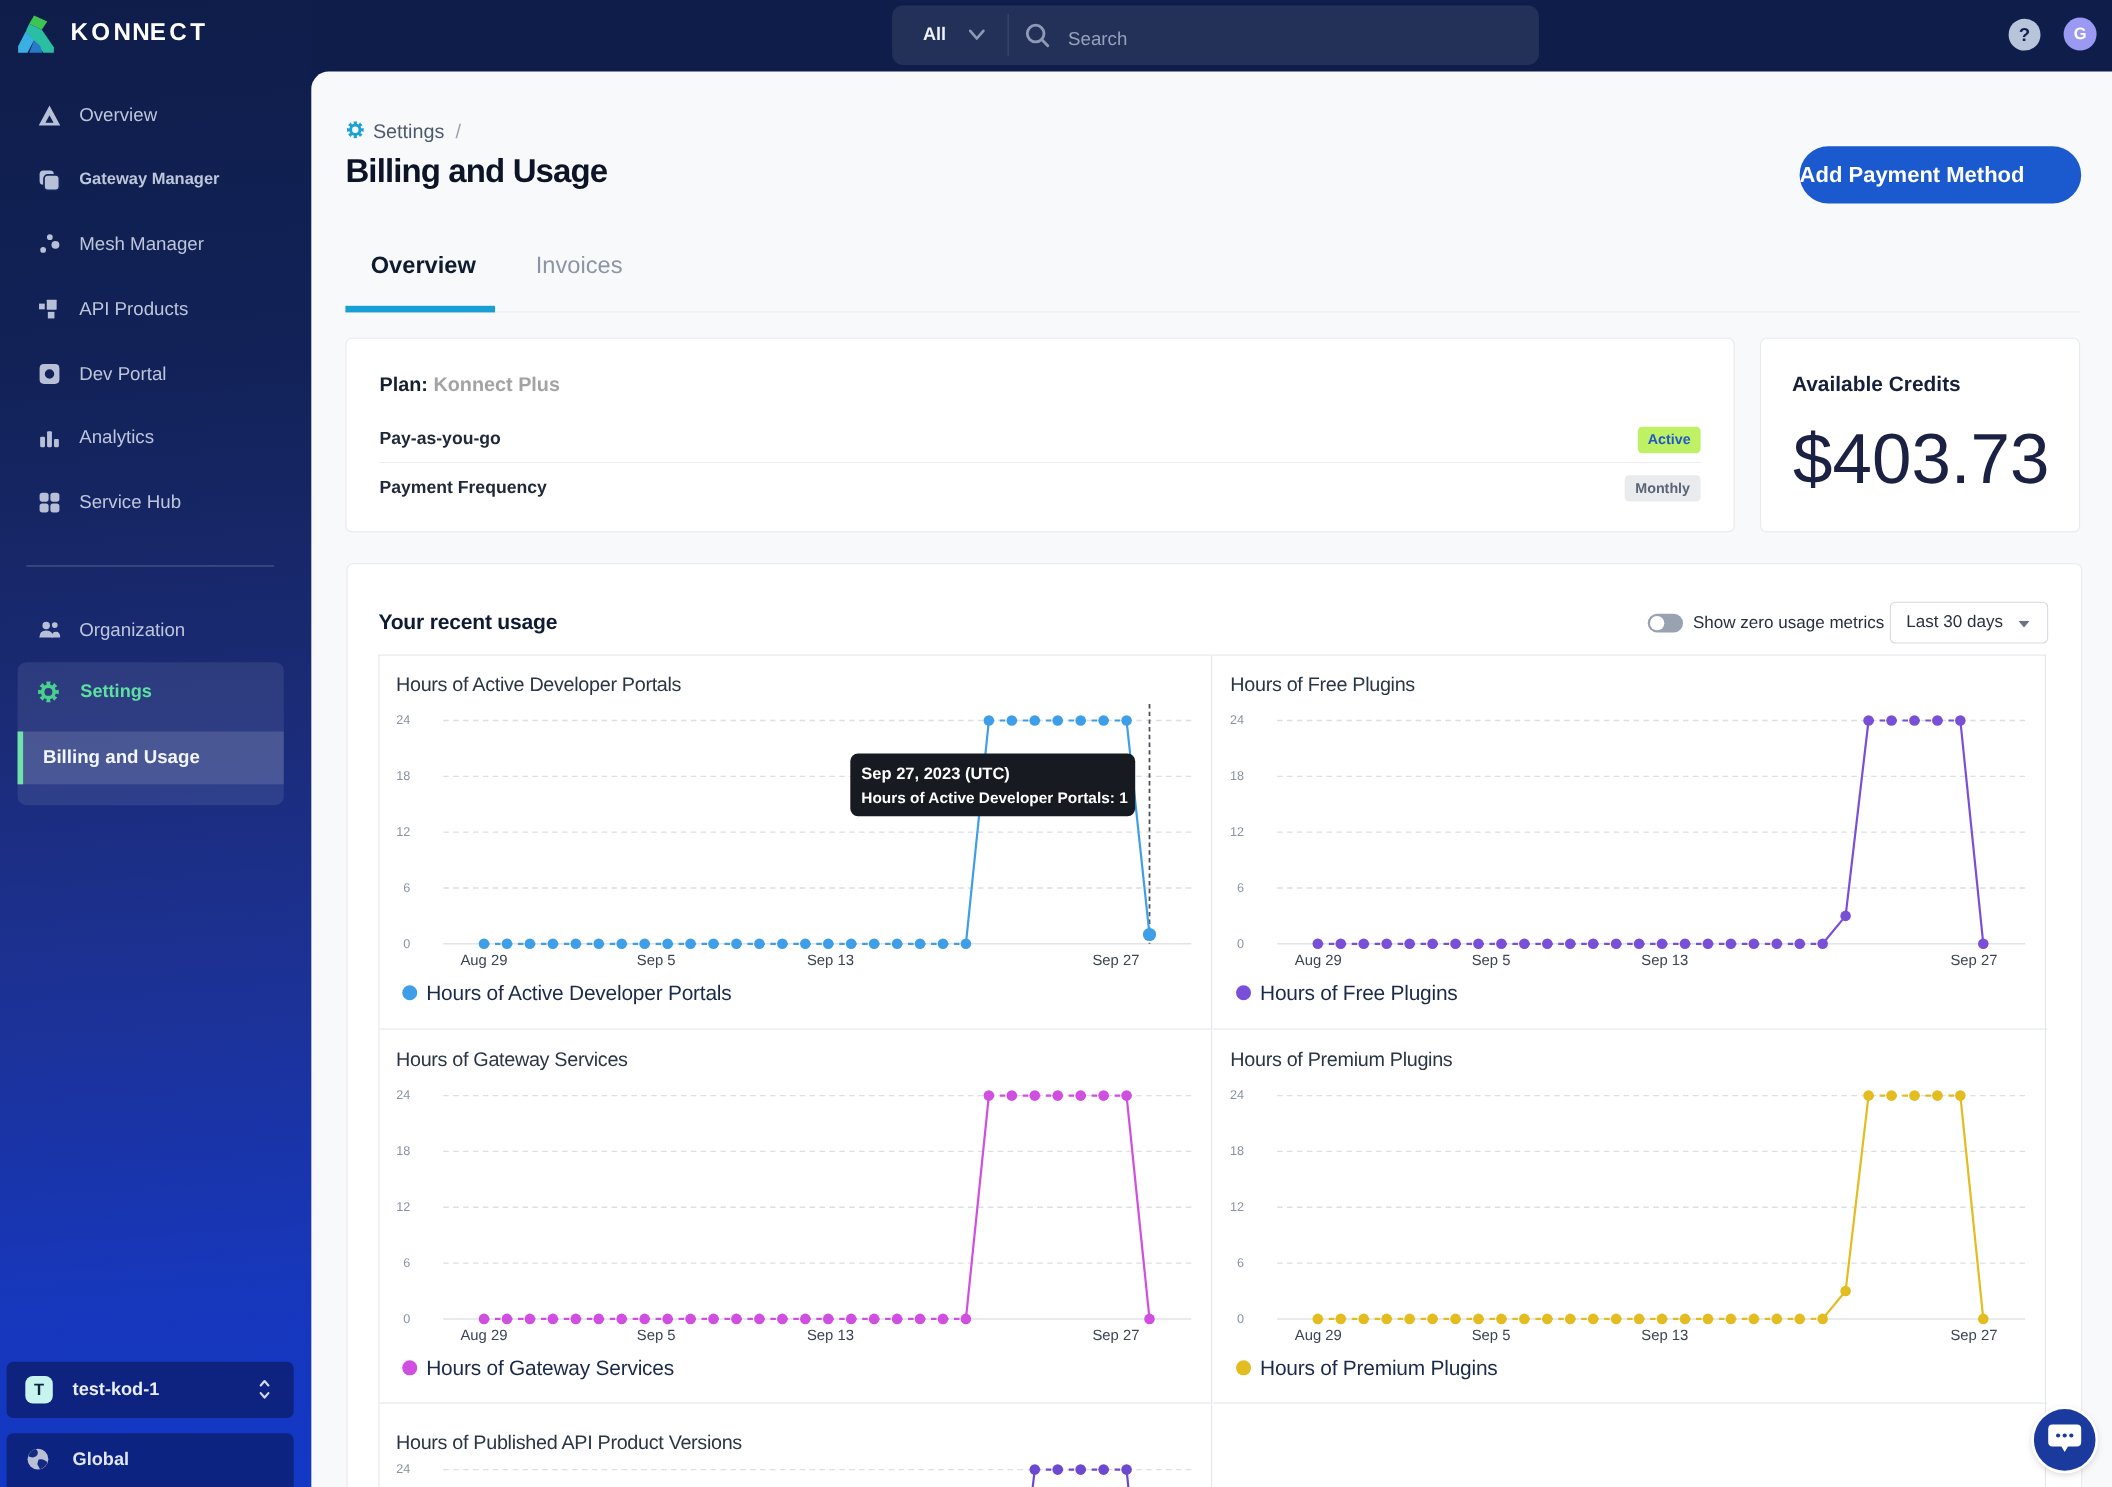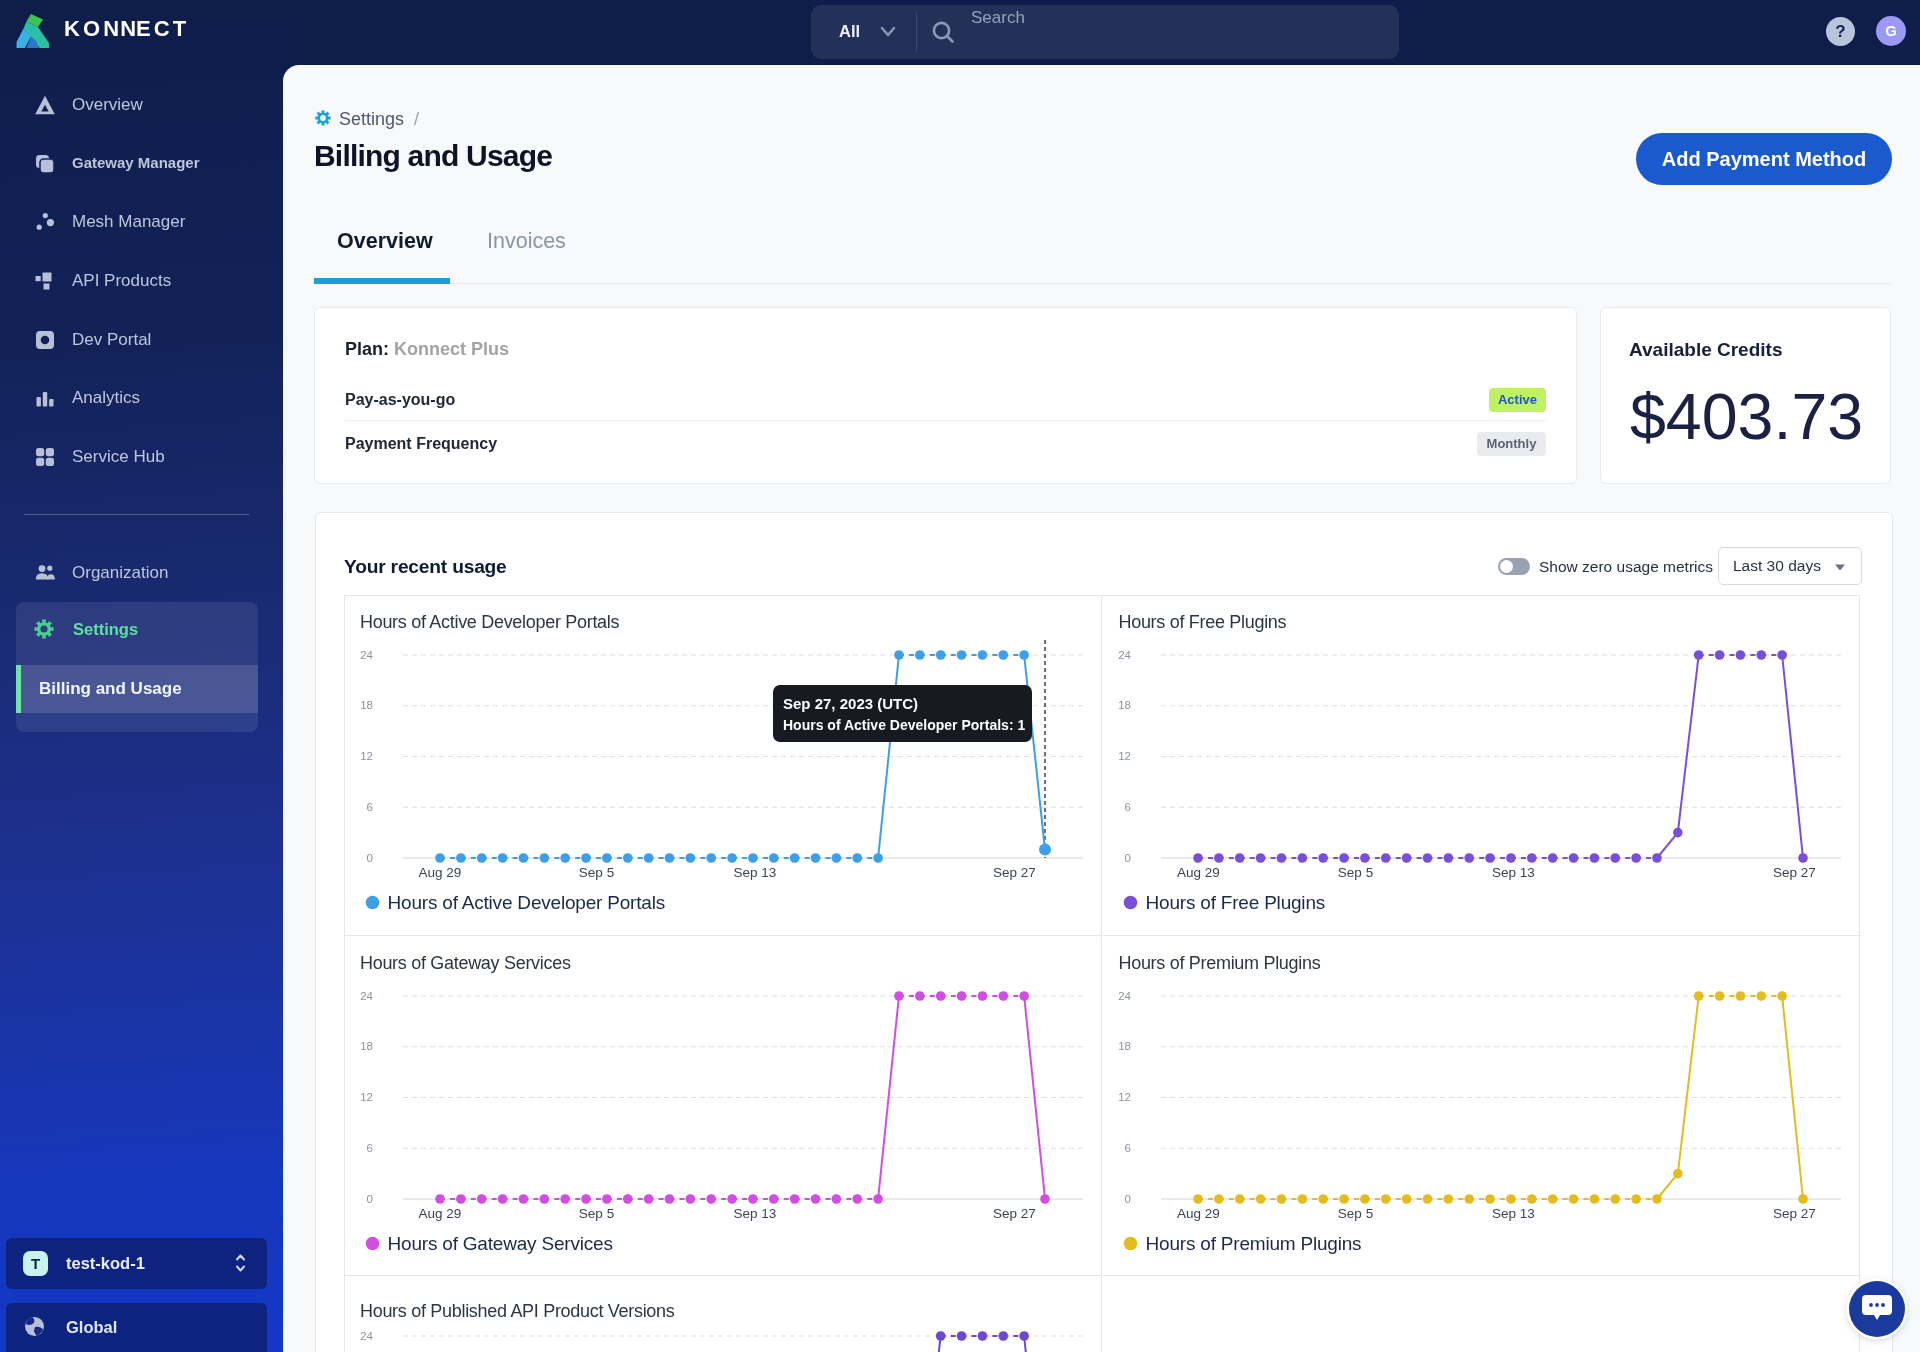--- a/index.html
+++ b/index.html
@@ -21,21 +21,21 @@
 <div class="abs" style="left:811px;top:5px;width:588px;height:54px;border-radius:10px;background:#233159;"></div>
 <div class="abs b" style="left:839px;top:22px;font-size:16.5px;color:#eef1f8;">All</div>
 <svg class="abs" style="left:878px;top:26px;" width="20" height="12" viewBox="0 0 20 12">
     <path d="M4 2 L10 9 L16 2" fill="none" stroke="#8e9ab5" stroke-width="2.4" stroke-linecap="round" stroke-linejoin="round"></path>
   </svg>
 <div class="abs" style="left:916px;top:13px;width:1px;height:38px;background:#3a4a75;"></div>
 <svg class="abs" style="left:930px;top:19px;" width="27" height="27" viewBox="0 0 27 27">
     <circle cx="11.5" cy="11.5" r="7.6" fill="none" stroke="#8e9ab5" stroke-width="2.6"></circle>
     <line x1="17" y1="17" x2="22.5" y2="22.5" stroke="#8e9ab5" stroke-width="2.6" stroke-linecap="round"></line>
   </svg>
-<div class="abs" style="left:971px;top:8px;font-size:17px;color:#96a2bd;">Search</div>
+<div class="abs" style="left:971px;top:26px;font-size:17px;color:#96a2bd;">Search</div>
 
 <div class="abs" style="left:1826px;top:17px;width:29px;height:29px;border-radius:50%;background:#b8c4da;"></div>
 <div class="abs b" style="left:1826px;top:17px;width:29px;height:29px;line-height:29px;text-align:center;font-size:17px;color:#10204e;">?</div>
 <div class="abs" style="left:1876px;top:16px;width:30px;height:30px;border-radius:50%;background:#9b99f2;"></div>
 <div class="abs b" style="left:1876px;top:16px;width:30px;height:30px;line-height:30px;text-align:center;font-size:15px;color:#fff;">G</div>
 
 <svg class="abs" style="left:35px;top:95px;" width="20" height="20" viewBox="0 0 20 20">
     <path fill-rule="evenodd" fill="#b7c0d6" d="M10 0.8 L19.8 19.2 H0.2 Z M10 9.8 L13.7 16.6 H6.3 Z"></path>
   </svg>
 <div class="abs" style="left:72px;top:95px;font-size:17px;font-weight:500;color:#bdc6da;">Overview</div>
@@ -107,21 +107,21 @@
 
 <div class="abs" style="left:283px;top:65px;width:1637px;height:1287px;background:#f8f9fb;border-top-left-radius:16px;overflow:hidden;"></div>
 
 <svg class="abs" style="left:315px;top:110px;" width="16" height="16" viewBox="0 0 16 16">
     <path d="M6.33 0.38 L9.67 0.38 L9.21 2.53 L11.01 3.28 L12.21 1.43 L14.57 3.79 L12.72 4.99 L13.47 6.79 L15.62 6.33 L15.62 9.67 L13.47 9.21 L12.72 11.01 L14.57 12.21 L12.21 14.57 L11.01 12.72 L9.21 13.47 L9.67 15.62 L6.33 15.62 L6.79 13.47 L4.99 12.72 L3.79 14.57 L1.43 12.21 L3.28 11.01 L2.53 9.21 L0.38 9.67 L0.38 6.33 L2.53 6.79 L3.28 4.99 L1.43 3.79 L3.79 1.43 L4.99 3.28 L6.79 2.53 Z M10.90 8.00 A2.9 2.9 0 1 0 5.10 8.00 A2.9 2.9 0 1 0 10.90 8.00 Z" fill="#1ba0d8" fill-rule="evenodd"></path>
   </svg>
 <div class="abs" style="left:339px;top:109px;font-size:18px;color:#4d5a6e;">Settings&nbsp;&nbsp;<span style="color:#9aa3b2;">/</span></div>
 
 <div class="abs b" style="left:314px;top:139px;font-size:30px;letter-spacing:-0.8px;color:#0e1428;">Billing and Usage</div>
 
-<div class="abs b" style="left:1636px;top:133px;width:256px;height:52px;border-radius:26px;background:#1b59cf;color:#fff;font-size:20px;text-align:center;line-height:52px;">Add Payment Method</div>
+<div class="abs b" style="left:1636px;top:133px;width:256px;height:52px;border-radius:26px;background:#1b59cf;color:#fff;font-size:20px;text-align:left;line-height:52px;">Add Payment Method</div>
 
 <div class="abs b" style="left:337px;top:229px;font-size:21.5px;color:#0f1b2e;">Overview</div>
 <div class="abs" style="left:487px;top:229px;font-size:21.5px;color:#8b95a6;">Invoices</div>
 <div class="abs" style="left:314px;top:283px;width:1577px;height:1px;background:#e8ebef;"></div>
 <div class="abs" style="left:314px;top:278px;width:136px;height:6px;background:#189fd6;"></div>
 
 <div class="abs" style="left:314px;top:307px;width:1263px;height:177px;background:#fff;border:1px solid #e7eaee;border-radius:6px;"></div>
 <div class="abs" style="left:345px;top:339px;font-size:18px;"><span class="b" style="color:#16202e;">Plan:</span> <span style="color:#a3a3a3;font-weight:bold;">Konnect Plus</span></div>
 <div class="abs b" style="left:345px;top:391px;font-size:16px;color:#202938;">Pay-as-you-go</div>
 <div class="abs b" style="left:1489px;top:388px;width:57px;height:24px;border-radius:4px;background:#bef264;color:#2057c9;font-size:13px;text-align:center;line-height:24px;">Active</div>

